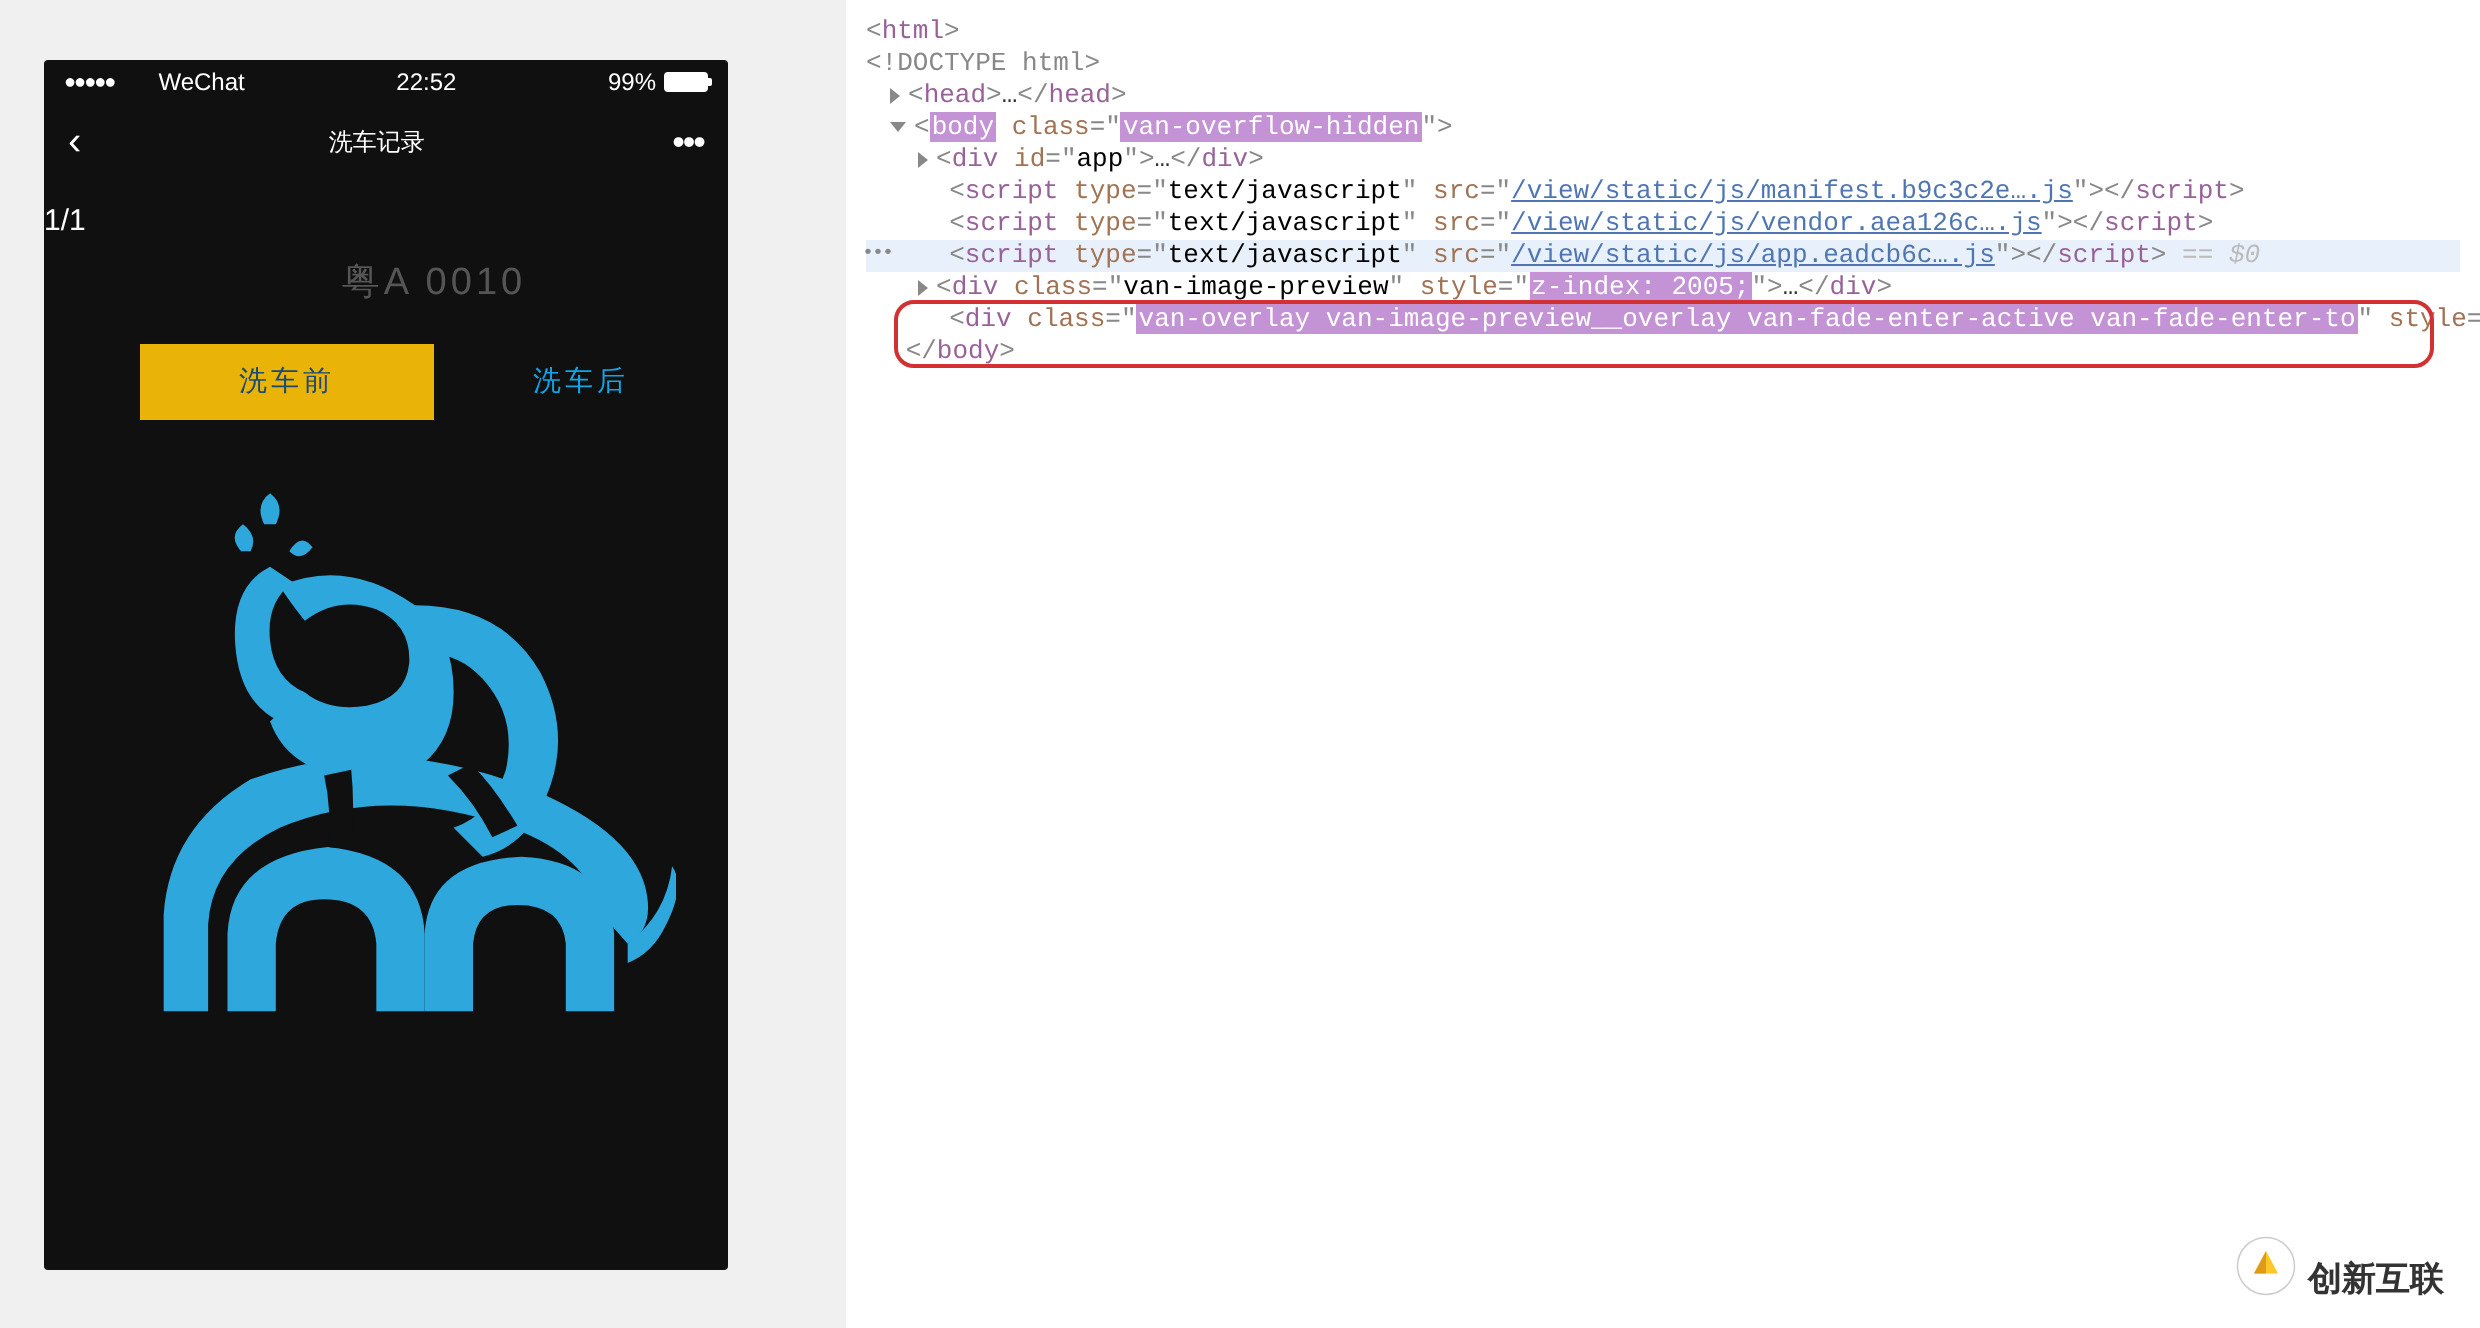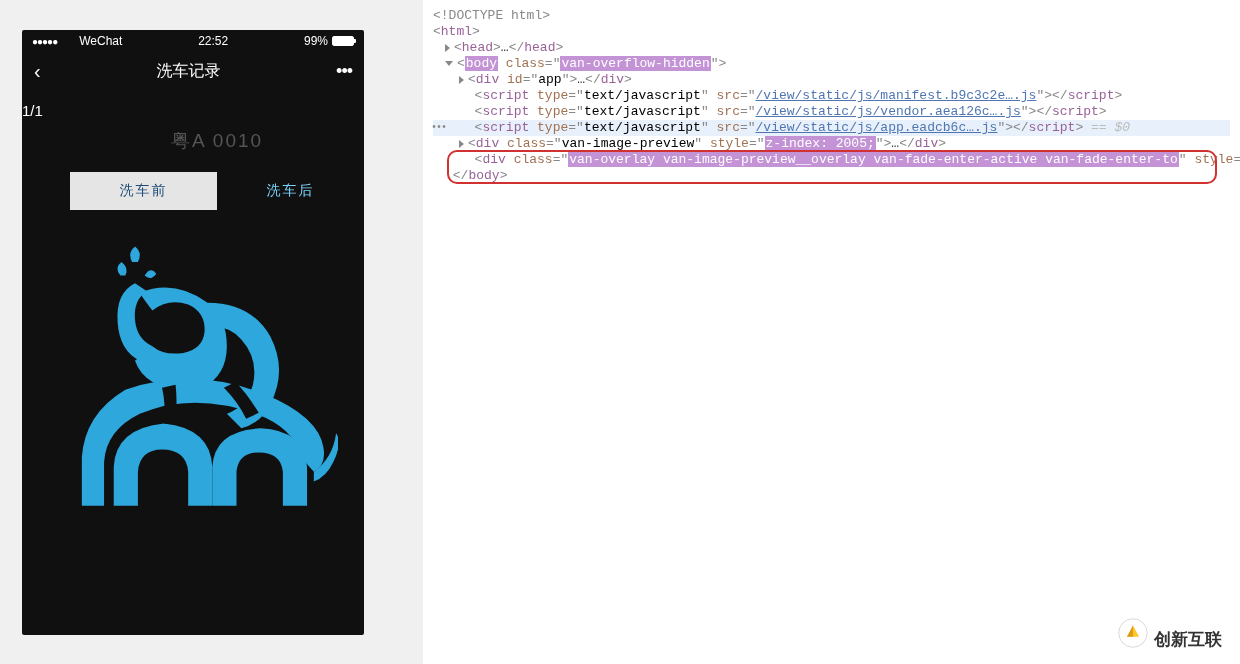--- a/index.html
+++ b/index.html
@@ -11,28 +11,28 @@
     .phone { width: 342px; height: 605px; background: #101010; border-radius: 2px; position: relative; overflow: hidden; }
     .status-bar { height: 22px; display: flex; align-items: center; justify-content: space-between; padding: 0 10px; color: #fff; font-size: 12px; font-family: Arial, sans-serif; }
     .status-left { display: flex; align-items: center; gap: 2px; }
     .dots { letter-spacing: -1px; font-size: 10px; }
     .status-right { display: flex; align-items: center; gap: 4px; }
     .battery { width: 22px; height: 10px; border: 1px solid #fff; border-radius: 2px; position: relative; }
     .battery::after { content: ''; position: absolute; right: -3px; top: 2px; width: 2px; height: 4px; background: #fff; border-radius: 0 1px 1px 0; }
     .battery-fill { height: 100%; width: 99%; background: #fff; }
     .nav-bar { height: 38px; display: flex; align-items: center; justify-content: space-between; padding: 0 12px; color: #fff; font-family: Arial, sans-serif; }
     .back-icon { font-size: 20px; cursor: pointer; }
-    .nav-title { font-size: 16px; font-weight: 500; }
+    .nav-title { font-size: 12px; font-weight: 500; }
     .more-icon { font-size: 18px; letter-spacing: -1px; cursor: pointer; }
     .page-indicator { text-align: left; color: #fff; font-size: 15px; margin-top: 12px; font-family: Arial, sans-serif; }
     .dim-content { position: absolute; top: 98px; left: 0; right: 0; color: #555; text-align: center; font-size: 19px; font-family: Arial, sans-serif; letter-spacing: 2px; padding-left: 48px; }
     .dim-row { display: flex; margin-top: 18px; }
     .dim-btn { flex: 1; padding: 10px 0; font-size: 14px; }
-    .dim-btn.active { background: #e5e5e5; color: #1a4a75; }
-    .dim-btn.inactive { color: #7dd3fc; text-align: center; }
+    .dim-btn.active { background: #eab308; color: #1a4a75; }
+    .dim-btn.inactive { color: #0ea5e9; text-align: center; }
     .elephant-container { position: absolute; top: 195px; left: 18px; right: 18px; height: 310px; display: flex; align-items: center; justify-content: center; }
     .elephant-svg { width: 290px; height: 290px; }
     
     
     .right-panel { flex: 1; padding: 8px 10px; position: relative; font-size: 13px; line-height: 16px; color: #333; overflow: hidden; }
     .code-line { white-space: nowrap; position: relative; min-height: 16px; }
     .indent-1 { padding-left: 12px; }
     .indent-2 { padding-left: 26px; }
     .angle { color: #888; }
     .tag { color: #986299; }
@@ -104,22 +104,22 @@
           <path d="M275 245 Q295 230 298 205 Q305 215 295 235 Q288 250 275 255 Z" fill="#2da7dc"></path>
 
           <path d="M118 158 Q122 175 120 195 L132 196 Q134 174 132 155 Z" fill="#101010"></path>
           <path d="M182 158 Q196 172 205 190 L218 184 Q206 164 194 152 Z" fill="#101010"></path>
         </svg>
       </div>
     </div>
   </div>
 
   <div class="right-panel">
+    <div class="code-line"><span class="angle">&lt;</span><span class="tag">html</span><span class="angle">&gt;</span></div>
     <div class="code-line"><span class="angle">&lt;!DOCTYPE html&gt;</span></div>
-    <div class="code-line"><span class="angle">&lt;</span><span class="tag">html</span><span class="angle">&gt;</span></div>
     <div class="code-line indent-1"><span class="tri"></span><span class="angle">&lt;</span><span class="tag">head</span><span class="angle">&gt;</span><span>…</span><span class="angle">&lt;/</span><span class="tag">head</span><span class="angle">&gt;</span></div>
     <div class="code-line indent-1"><span class="tri-down"></span><span class="angle">&lt;</span><span class="hl">body</span> <span class="attr">class</span><span class="angle">="</span><span class="hl">van-overflow-hidden</span><span class="angle">"&gt;</span></div>
     <div class="code-line indent-2"><span class="tri"></span><span class="angle">&lt;</span><span class="tag">div</span> <span class="attr">id</span><span class="angle">="</span><span class="val">app</span><span class="angle">"&gt;</span><span>…</span><span class="angle">&lt;/</span><span class="tag">div</span><span class="angle">&gt;</span></div>
     <div class="code-line indent-2">&nbsp;&nbsp;<span class="angle">&lt;</span><span class="tag">script</span> <span class="attr">type</span><span class="angle">="</span><span class="val">text/javascript</span><span class="angle">"</span> <span class="attr">src</span><span class="angle">="</span><span class="link">/view/static/js/manifest.b9c3c2e….js</span><span class="angle">"&gt;&lt;/</span><span class="tag">script</span><span class="angle">&gt;</span></div>
     <div class="code-line indent-2">&nbsp;&nbsp;<span class="angle">&lt;</span><span class="tag">script</span> <span class="attr">type</span><span class="angle">="</span><span class="val">text/javascript</span><span class="angle">"</span> <span class="attr">src</span><span class="angle">="</span><span class="link">/view/static/js/vendor.aea126c….js</span><span class="angle">"&gt;&lt;/</span><span class="tag">script</span><span class="angle">&gt;</span></div>
     <div class="code-line indent-2 line-hl"><span class="ellipsis-gutter">•••</span>&nbsp;&nbsp;<span class="angle">&lt;</span><span class="tag">script</span> <span class="attr">type</span><span class="angle">="</span><span class="val">text/javascript</span><span class="angle">"</span> <span class="attr">src</span><span class="angle">="</span><span class="link">/view/static/js/app.eadcb6c….js</span><span class="angle">"&gt;&lt;/</span><span class="tag">script</span><span class="angle">&gt;</span><span class="gray-note"> == $0</span></div>
     <div class="code-line indent-2"><span class="tri"></span><span class="angle">&lt;</span><span class="tag">div</span> <span class="attr">class</span><span class="angle">="</span><span class="val">van-image-preview</span><span class="angle">"</span> <span class="attr">style</span><span class="angle">="</span><span class="hl">z-index: 2005;</span><span class="angle">"&gt;</span><span>…</span><span class="angle">&lt;/</span><span class="tag">div</span><span class="angle">&gt;</span></div>
     <div class="code-line indent-2">&nbsp;&nbsp;<span class="angle">&lt;</span><span class="tag">div</span> <span class="attr">class</span><span class="angle">="</span><span class="hl">van-overlay van-image-preview__overlay van-fade-enter-active van-fade-enter-to</span><span class="angle">"</span> <span class="attr">style</span><span class="angle">="</span></div>
     <div class="code-line indent-1">&nbsp;<span class="angle">&lt;/</span><span class="tag">body</span><span class="angle">&gt;</span></div>
 

